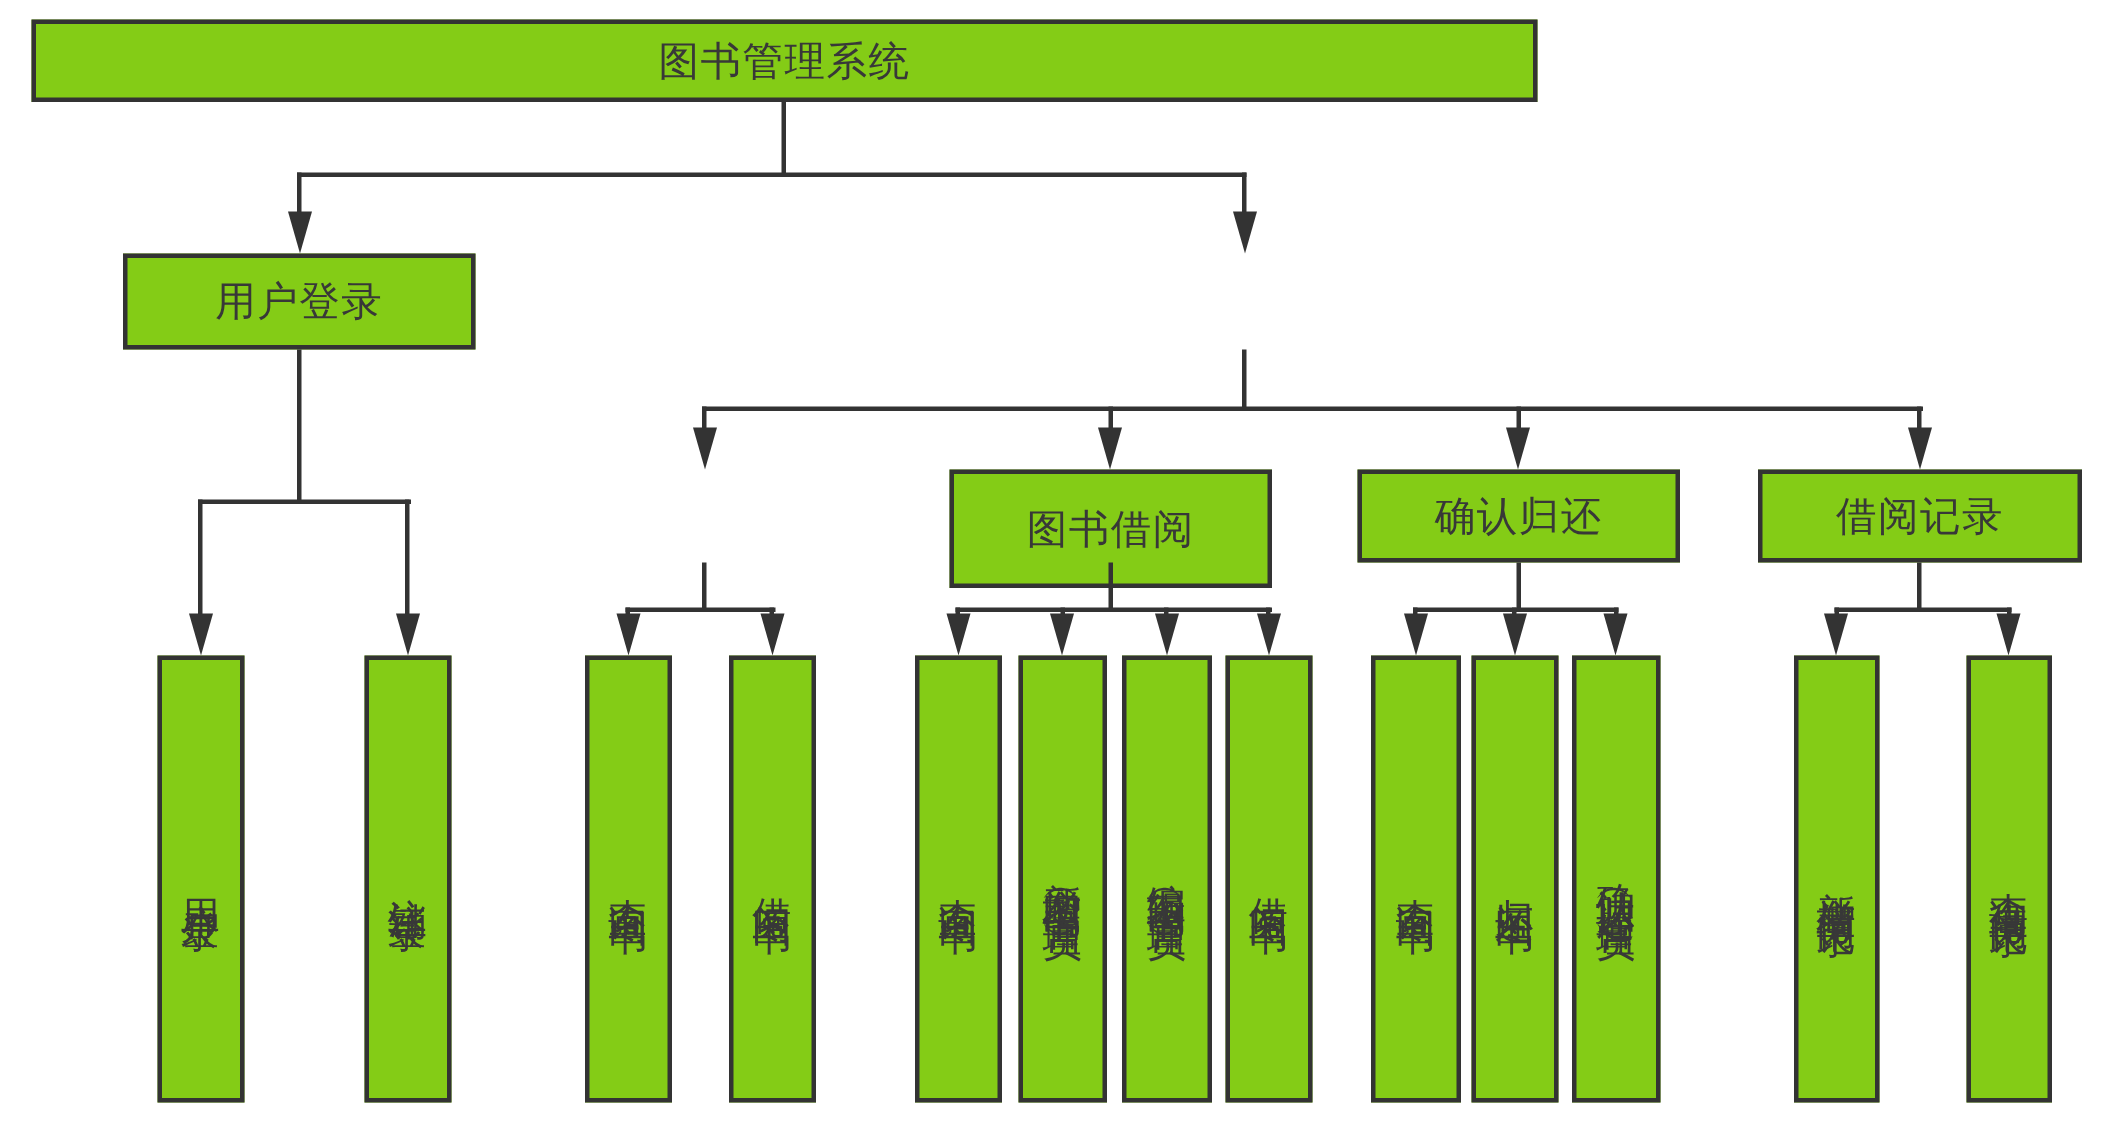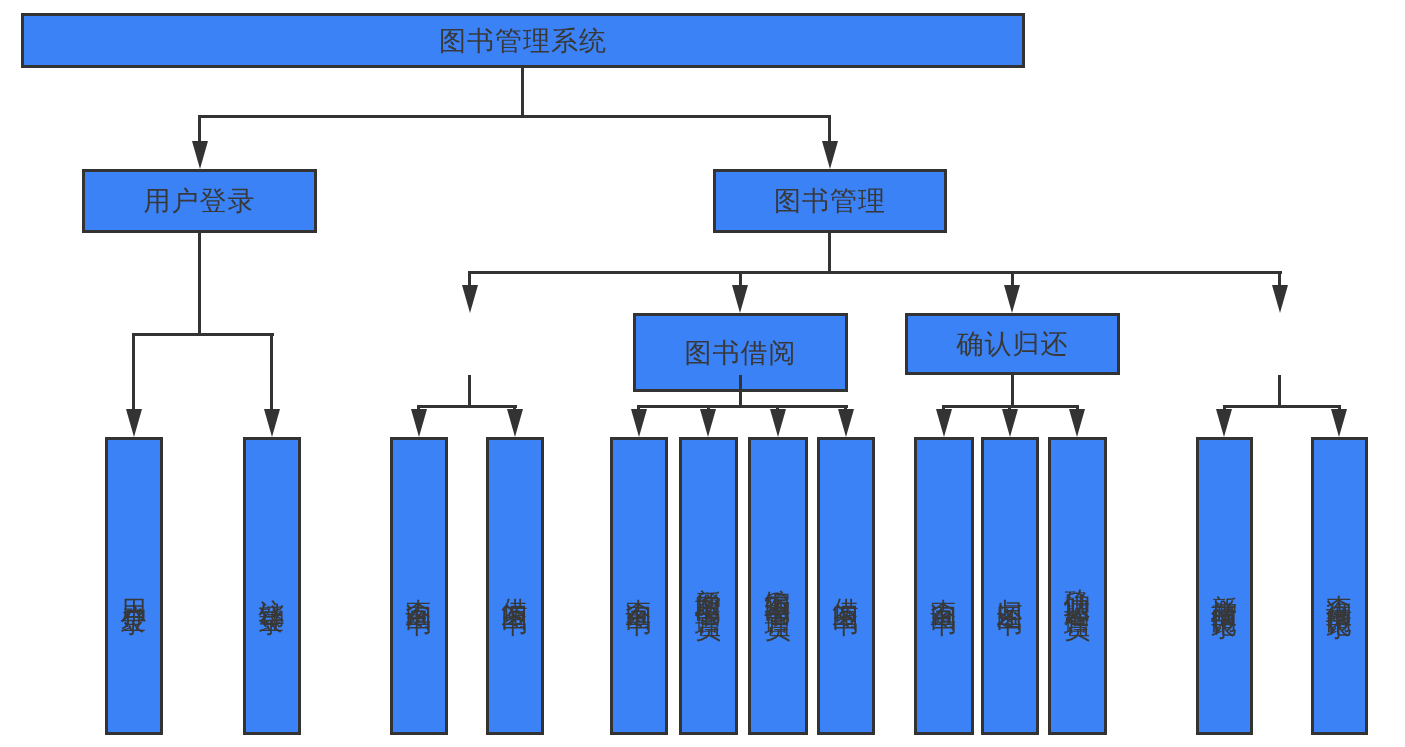--- a/index.html
+++ b/index.html
@@ -8,21 +8,21 @@
     width: 1405px; height: 747px;
     font-family: "Liberation Sans", "DejaVu Sans", sans-serif;
     position: relative; overflow: hidden;
   }
   .stage { position: absolute; left: 0; top: 0; width: 1405px; height: 747px; background: #ffffff; }
 
   
   .box {
     position: absolute;
     border: 3px solid #333333;
-    background: #3b82f6;
+    background: #84cc16;
     color: #383838;
     display: flex; align-items: center; justify-content: center;
     text-align: center;
   }
   .h { font-size: 27px; letter-spacing: 1px; }
   .v {
     writing-mode: vertical-rl;
     text-orientation: mixed;
     font-size: 26px;
     letter-spacing: 4px;
@@ -57,21 +57,20 @@
   <div class="box h" style="left:21px; top:13px; width:1004px; height:55px;">图书管理系统</div>
 
   <div class="ln" style="left:521px; top:68px; width:3px; height:50px;"></div>
   <div class="ln" style="left:198px; top:115px; width:633px; height:3px;"></div>
   <div class="ln" style="left:198px; top:115px; width:3px; height:30px;"></div>
   <div class="ln" style="left:828px; top:115px; width:3px; height:30px;"></div>
   <div class="ah" style="left:192px; top:141px;"></div>
   <div class="ah" style="left:822px; top:141px;"></div>
 
   <div class="box h" style="left:82px; top:169px; width:235px; height:64px;">用户登录</div>
-  <div class="box h" style="left:713px; top:169px; width:234px; height:64px;">图书管理</div>
 
   <div class="ln" style="left:198px; top:233px; width:3px; height:103px;"></div>
   <div class="ln" style="left:132px; top:333px; width:142px; height:3px;"></div>
   <div class="ln" style="left:132px; top:333px; width:3px; height:78px;"></div>
   <div class="ln" style="left:270px; top:333px; width:3px; height:78px;"></div>
   <div class="ah" style="left:126px; top:409px;"></div>
   <div class="ah" style="left:264px; top:409px;"></div>
 
   <div class="ln" style="left:828px; top:233px; width:3px; height:41px;"></div>
   <div class="ln" style="left:468px; top:271px; width:814px; height:3px;"></div>
@@ -79,20 +78,21 @@
   <div class="ln" style="left:739px; top:271px; width:3px; height:17px;"></div>
   <div class="ln" style="left:1011px; top:271px; width:3px; height:17px;"></div>
   <div class="ln" style="left:1278px; top:271px; width:3px; height:17px;"></div>
   <div class="ah" style="left:462px; top:285px;"></div>
   <div class="ah" style="left:732px; top:285px;"></div>
   <div class="ah" style="left:1004px; top:285px;"></div>
   <div class="ah" style="left:1272px; top:285px;"></div>
 
   <div class="box h" style="left:633px; top:313px; width:215px; height:79px;">图书借阅</div>
   <div class="box h" style="left:905px; top:313px; width:215px; height:62px;">确认归还</div>
+  <div class="box h" style="left:1172px; top:313px; width:216px; height:62px;">借阅记录</div>
 
   <div class="ln" style="left:468px; top:375px; width:3px; height:33px;"></div>
   <div class="ln" style="left:739px; top:375px; width:3px; height:33px;"></div>
   <div class="ln" style="left:1011px; top:375px; width:3px; height:33px;"></div>
   <div class="ln" style="left:1278px; top:375px; width:3px; height:33px;"></div>
 
   <div class="ln" style="left:417px; top:405px; width:100px; height:3px;"></div>
   <div class="ln" style="left:637px; top:405px; width:211px; height:3px;"></div>
   <div class="ln" style="left:942px; top:405px; width:137px; height:3px;"></div>
   <div class="ln" style="left:1223px; top:405px; width:118px; height:3px;"></div>

